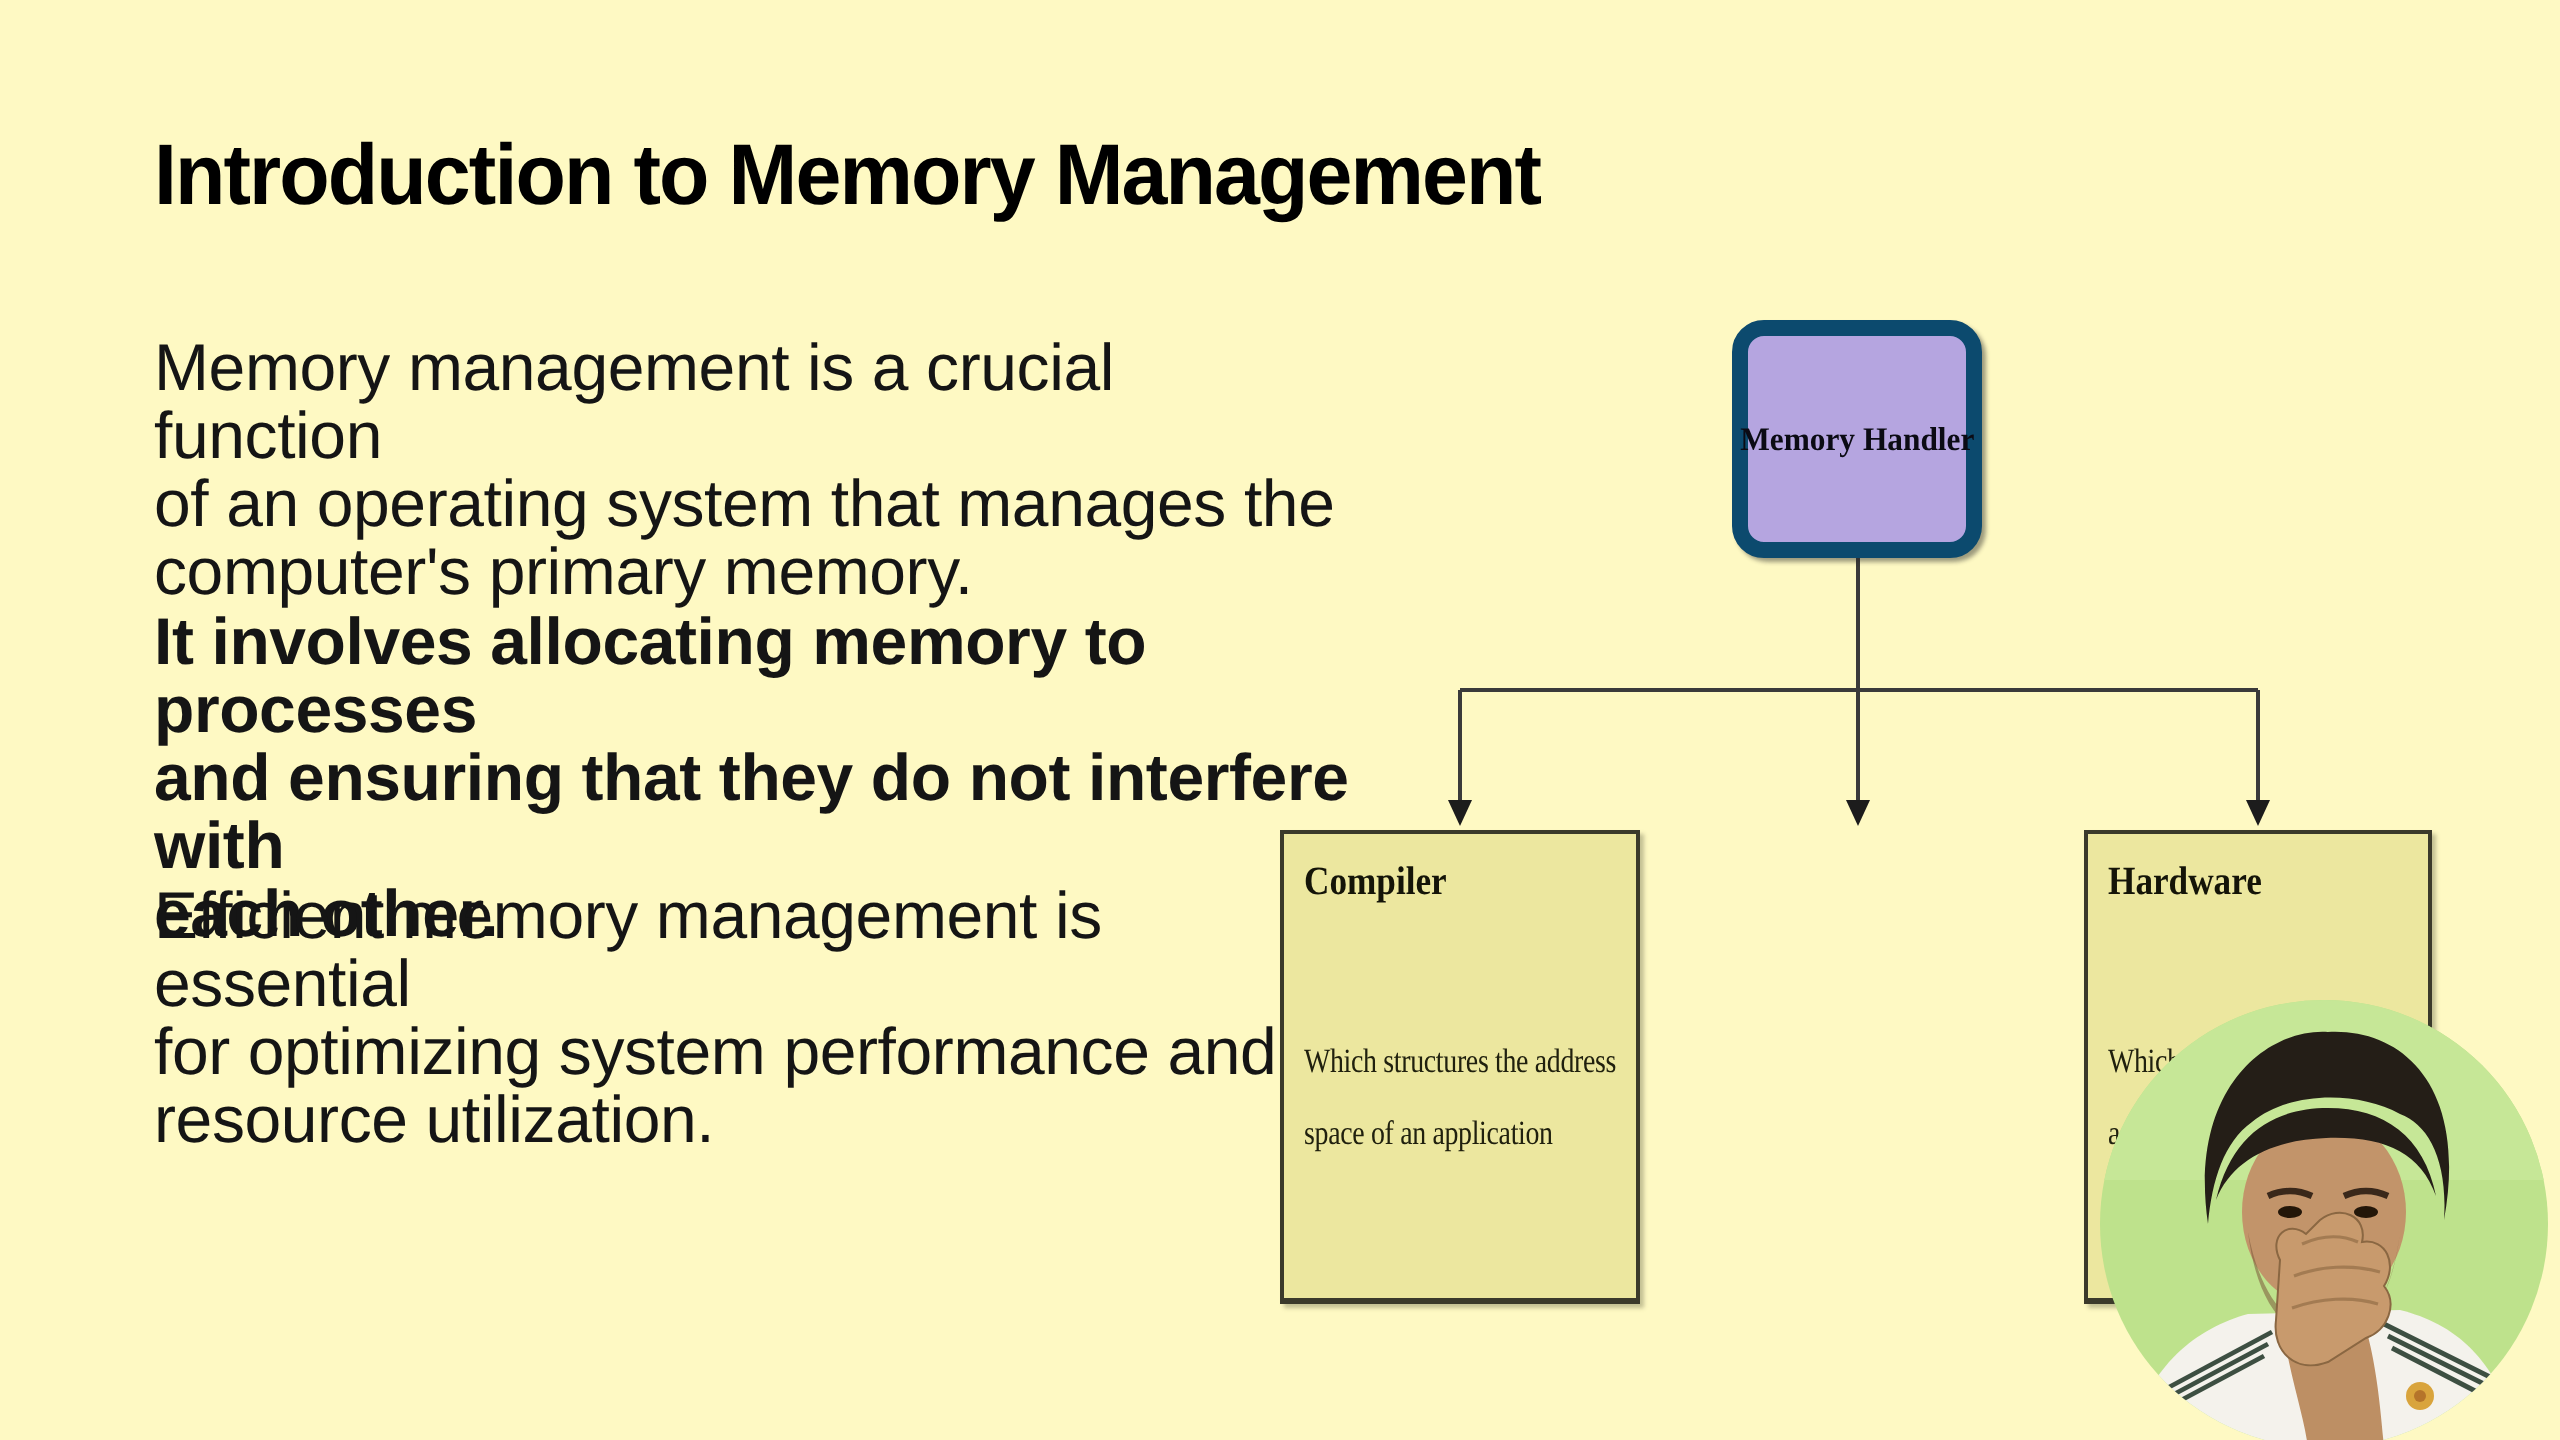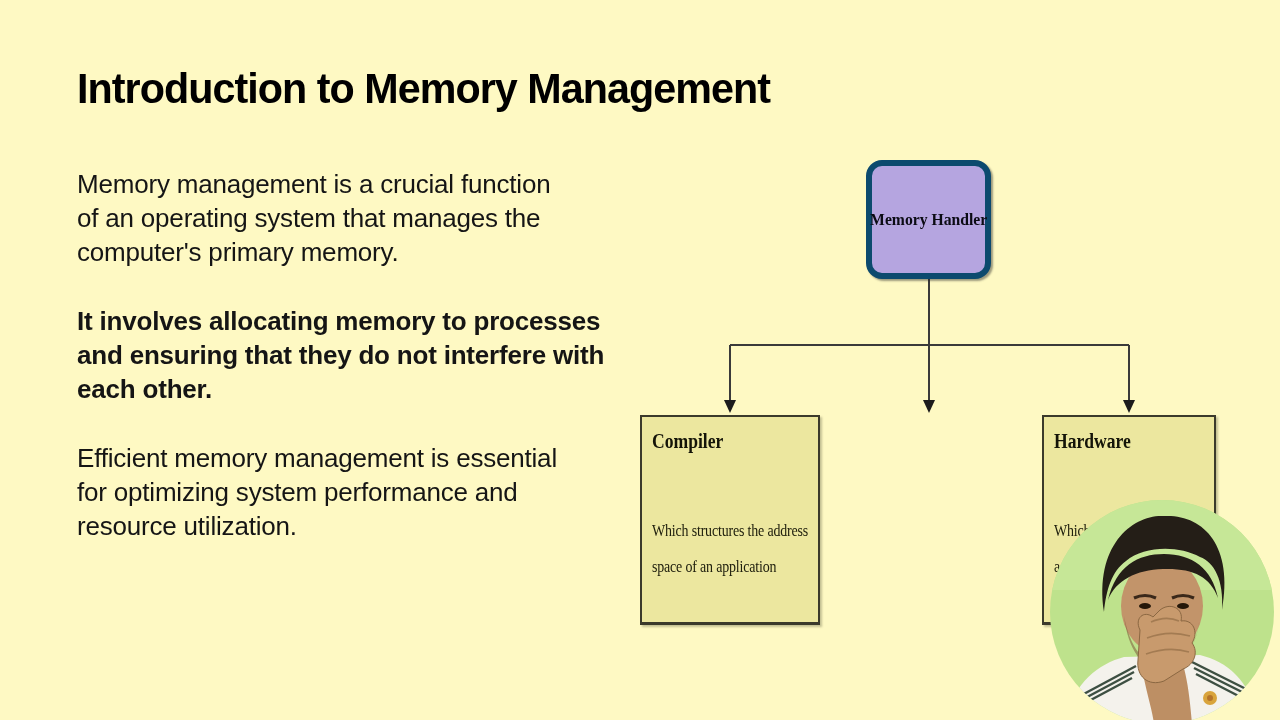--- a/index.html
+++ b/index.html
@@ -3,35 +3,35 @@
 <meta charset="utf-8">
 <style>
   html,body{margin:0;padding:0;background:#ffffff;}
   .stage{position:relative;width:1280px;height:720px;background:#fef9c3;overflow:hidden;
          font-family:"Liberation Sans",sans-serif;color:#111;}
 
   .slide-title{position:absolute;left:77px;top:64px;
 exports    font-family:"Liberation Serif",serif;font-weight:bold;font-size:43px;line-height:48px;
     color:#000;letter-spacing:-1px;transform:scaleX(.96);transform-origin:left top;white-space:nowrap;}
 
-  .para{position:absolute;left:77px;width:600px;font-size:26px;line-height:34px;
+  .para{position:absolute;left:77px;width:600px;font-size:33px;line-height:34px;
         color:#151515;white-space:pre-line;letter-spacing:-0.2px;}
   .para1{top:167px;} .para2{top:304px;font-weight:bold;} .para3{top:441px;}
 
   
   .mh-box{position:absolute;left:866px;top:160px;width:125px;height:119px;
-          background:#b5a5e0;border:6px solid #0c4a6e;border-radius:16px;
+          background:#b5a5e0;border:8px solid #0c4a6e;border-radius:16px;
           box-shadow:2px 2px 2px rgba(40,40,40,.45);
           display:flex;align-items:center;justify-content:center;box-sizing:border-box;}
   .mh-label{font-family:"Liberation Serif",serif;font-weight:bold;font-size:16.5px;color:#0b0b14;
             transform:scaleX(.95);white-space:nowrap;}
 
   .connectors{position:absolute;left:0;top:0;pointer-events:none;}
 
-  .child-box{position:absolute;top:415px;height:210px;background:#ece79f;
+  .child-box{position:absolute;top:415px;height:237px;background:#ece79f;
              border:2px solid #3b3a2b;border-bottom-width:3px;box-sizing:border-box;
              box-shadow:2px 2px 2px rgba(90,90,60,.35);padding:13px 10px 0 10px;overflow:hidden;}
   .box-compiler{left:640px;width:180px;}
   .box-os{left:843px;width:174px;}
   .box-hardware{left:1042px;width:174px;}
   .child-title{font-family:"Liberation Serif",serif;font-weight:bold;font-size:20px;color:#141408;
                transform:scaleX(.88);transform-origin:left top;white-space:nowrap;}
   .child-desc{margin-top:60px;font-family:"Liberation Serif",serif;font-size:17px;line-height:36px;
               color:#20200e;white-space:pre;transform:scaleX(.82);transform-origin:left top;
               letter-spacing:-0.2px;}

